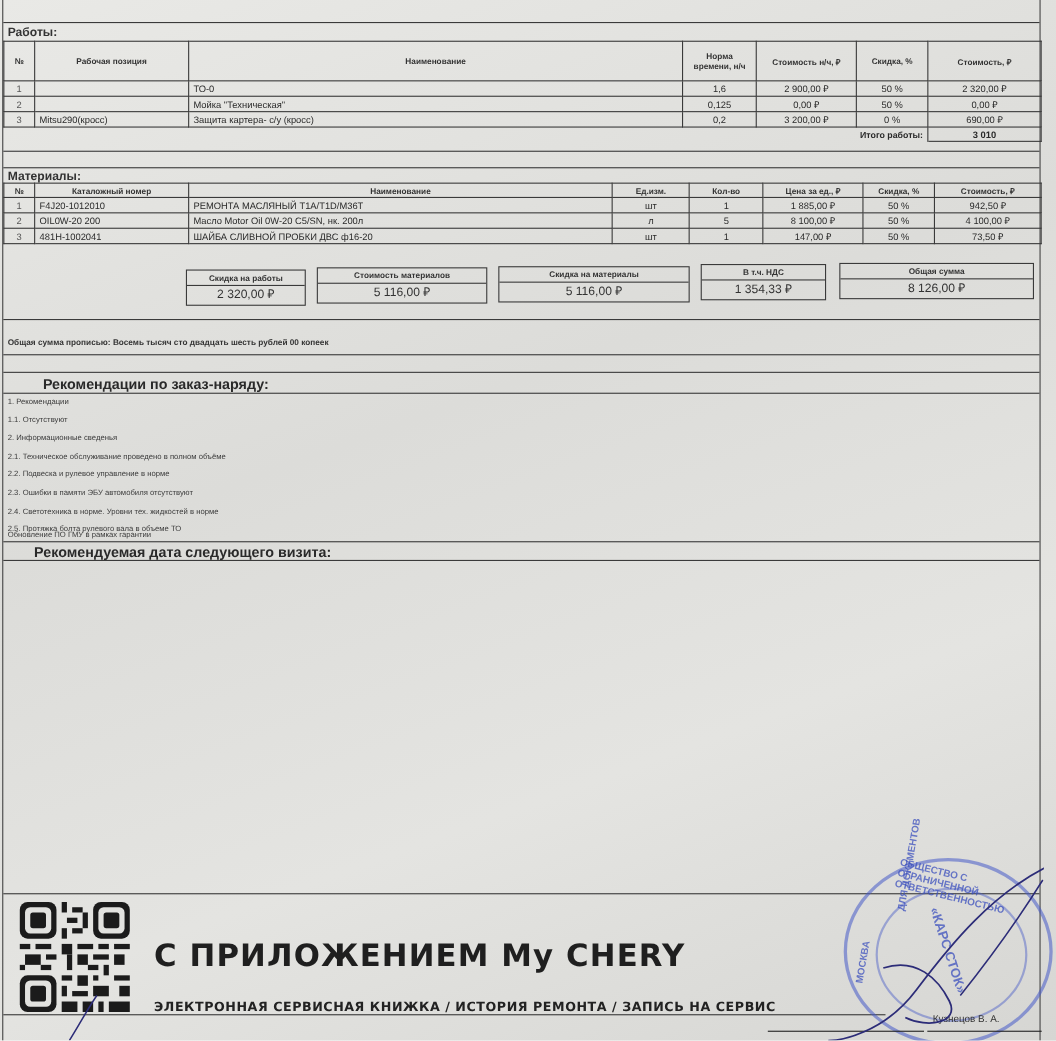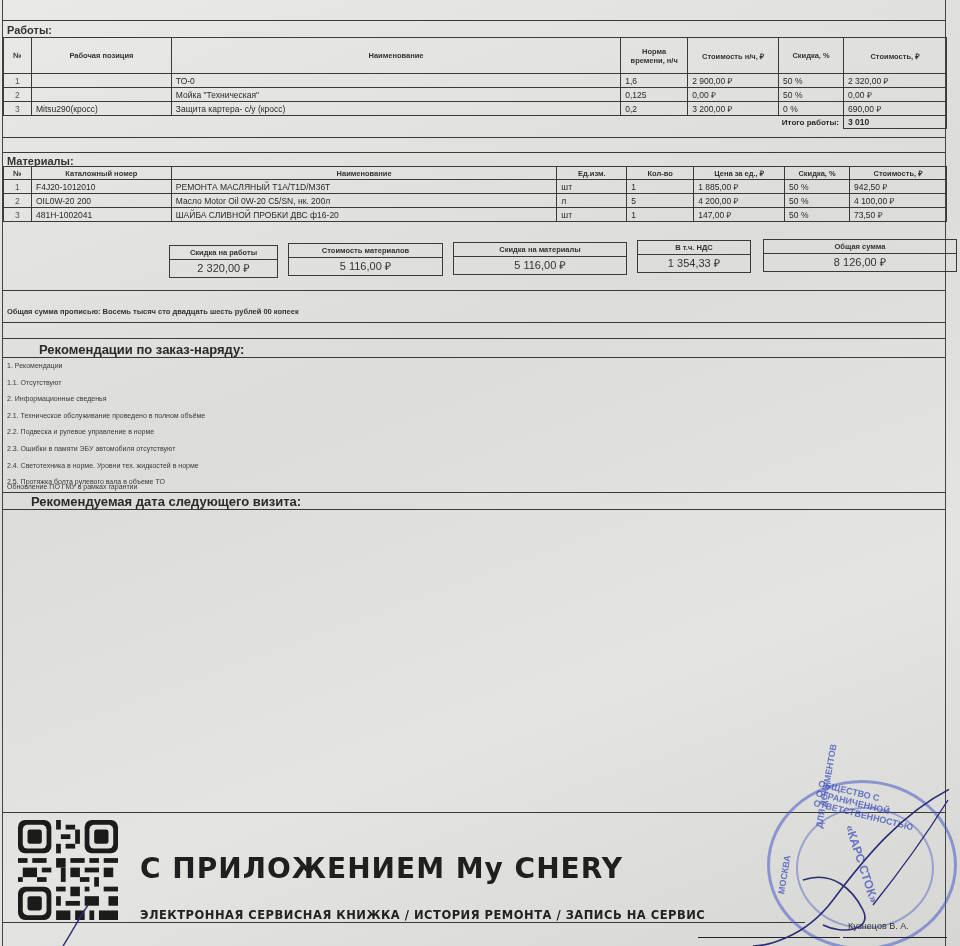--- a/index.html
+++ b/index.html
@@ -14,21 +14,21 @@
     position: absolute; left: 2px; top: 0; width: 944px; height: 946px;
     border-left: 1.5px solid #444; border-right: 1.5px solid #444;
   }
   .hline { position: absolute; left: 0; right: 0; height: 0; border-top: 1.5px solid #3a3a3a; }
   .section-title { position: absolute; left: 4px; font-size: 11px; font-weight: bold; color: #333; }
   .big-title { position: absolute; left: 4px; font-size: 13px; font-weight: bold; color: #2a2a2a; }
 
   table.grid { position: absolute; border-collapse: collapse; font-size: 8.5px; color: #2a2a2a; }
   table.grid td, table.grid th { border: 1px solid #3a3a3a; padding: 1px 4px; height: 12px; white-space: nowrap; }
   table.grid th { font-weight: bold; font-size: 7.5px; text-align: center; color: #333; }
-  .c { text-align: left; }
+  .c { text-align: center; }
   .r { text-align: right; }
   .num { color: #555; text-align: center; }
 
   .sumbox { position: absolute; border: 1.5px solid #3a3a3a; }
   .sumbox .lbl { font-size: 7.5px; font-weight: bold; text-align: center; border-bottom: 1.5px solid #3a3a3a; height: 14px; line-height: 13px; color: #333; }
   .sumbox .val { font-size: 11px; text-align: center; height: 16px; line-height: 16px; color: #333; }
 
   .words { position: absolute; left: 4px; top: 307px; font-size: 7.5px; font-weight: bold; color: #333; }
 
   .rec-list { position: absolute; left: 4px; top: 362px; font-size: 7px; color: #3a3a3a; }
@@ -146,21 +146,21 @@
       <td class="c">1 885,00 ₽</td>
       <td class="c">50 %</td>
       <td class="c">942,50 ₽</td>
     </tr>
     <tr>
       <td class="num">2</td>
       <td>OIL0W-20 200</td>
       <td>Масло Motor Oil 0W-20 C5/SN, нк. 200л</td>
       <td class="c">л</td>
       <td class="c">5</td>
-      <td class="c">4 200,00 ₽</td>
+      <td class="c">8 100,00 ₽</td>
       <td class="c">50 %</td>
       <td class="c">4 100,00 ₽</td>
     </tr>
     <tr>
       <td class="num">3</td>
       <td>481H-1002041</td>
       <td>ШАЙБА СЛИВНОЙ ПРОБКИ ДВС ф16-20</td>
       <td class="c">шт</td>
       <td class="c">1</td>
       <td class="c">147,00 ₽</td>
@@ -179,21 +179,21 @@
     <div class="val">5 116,00 ₽</div>
   </div>
   <div class="sumbox" style="left:450px; top:242px; width:174px; height:33px;">
     <div class="lbl">Скидка на материалы</div>
     <div class="val">5 116,00 ₽</div>
   </div>
   <div class="sumbox" style="left:634px; top:240px; width:114px; height:33px;">
     <div class="lbl">В т.ч. НДС</div>
     <div class="val">1 354,33 ₽</div>
   </div>
-  <div class="sumbox" style="left:760px; top:239px; width:194px; height:33px;">
+  <div class="sumbox" style="left:760px; top:239px; width:177px; height:33px;">
     <div class="lbl">Общая сумма</div>
     <div class="val">8 126,00 ₽</div>
   </div>
 
   <div class="hline" style="top:290px;"></div>
   <div class="words">Общая сумма прописью: Восемь тысяч сто двадцать шесть рублей 00 копеек</div>
   <div class="hline" style="top:322px;"></div>
   <div class="hline" style="top:338px;"></div>
 
   <div class="big-title" style="top:342px;padding-left:32px;">Рекомендации по заказ-наряду:</div>

